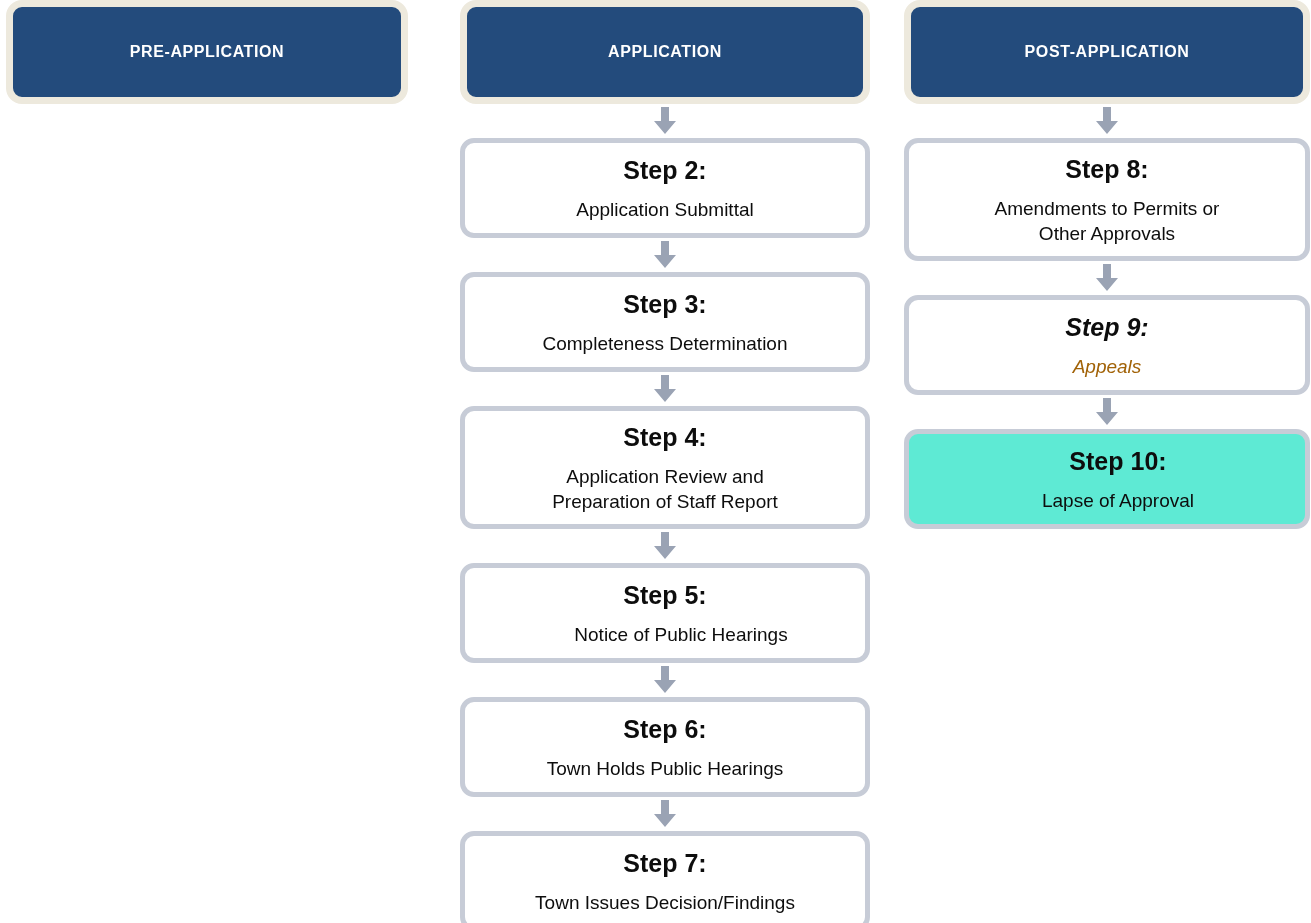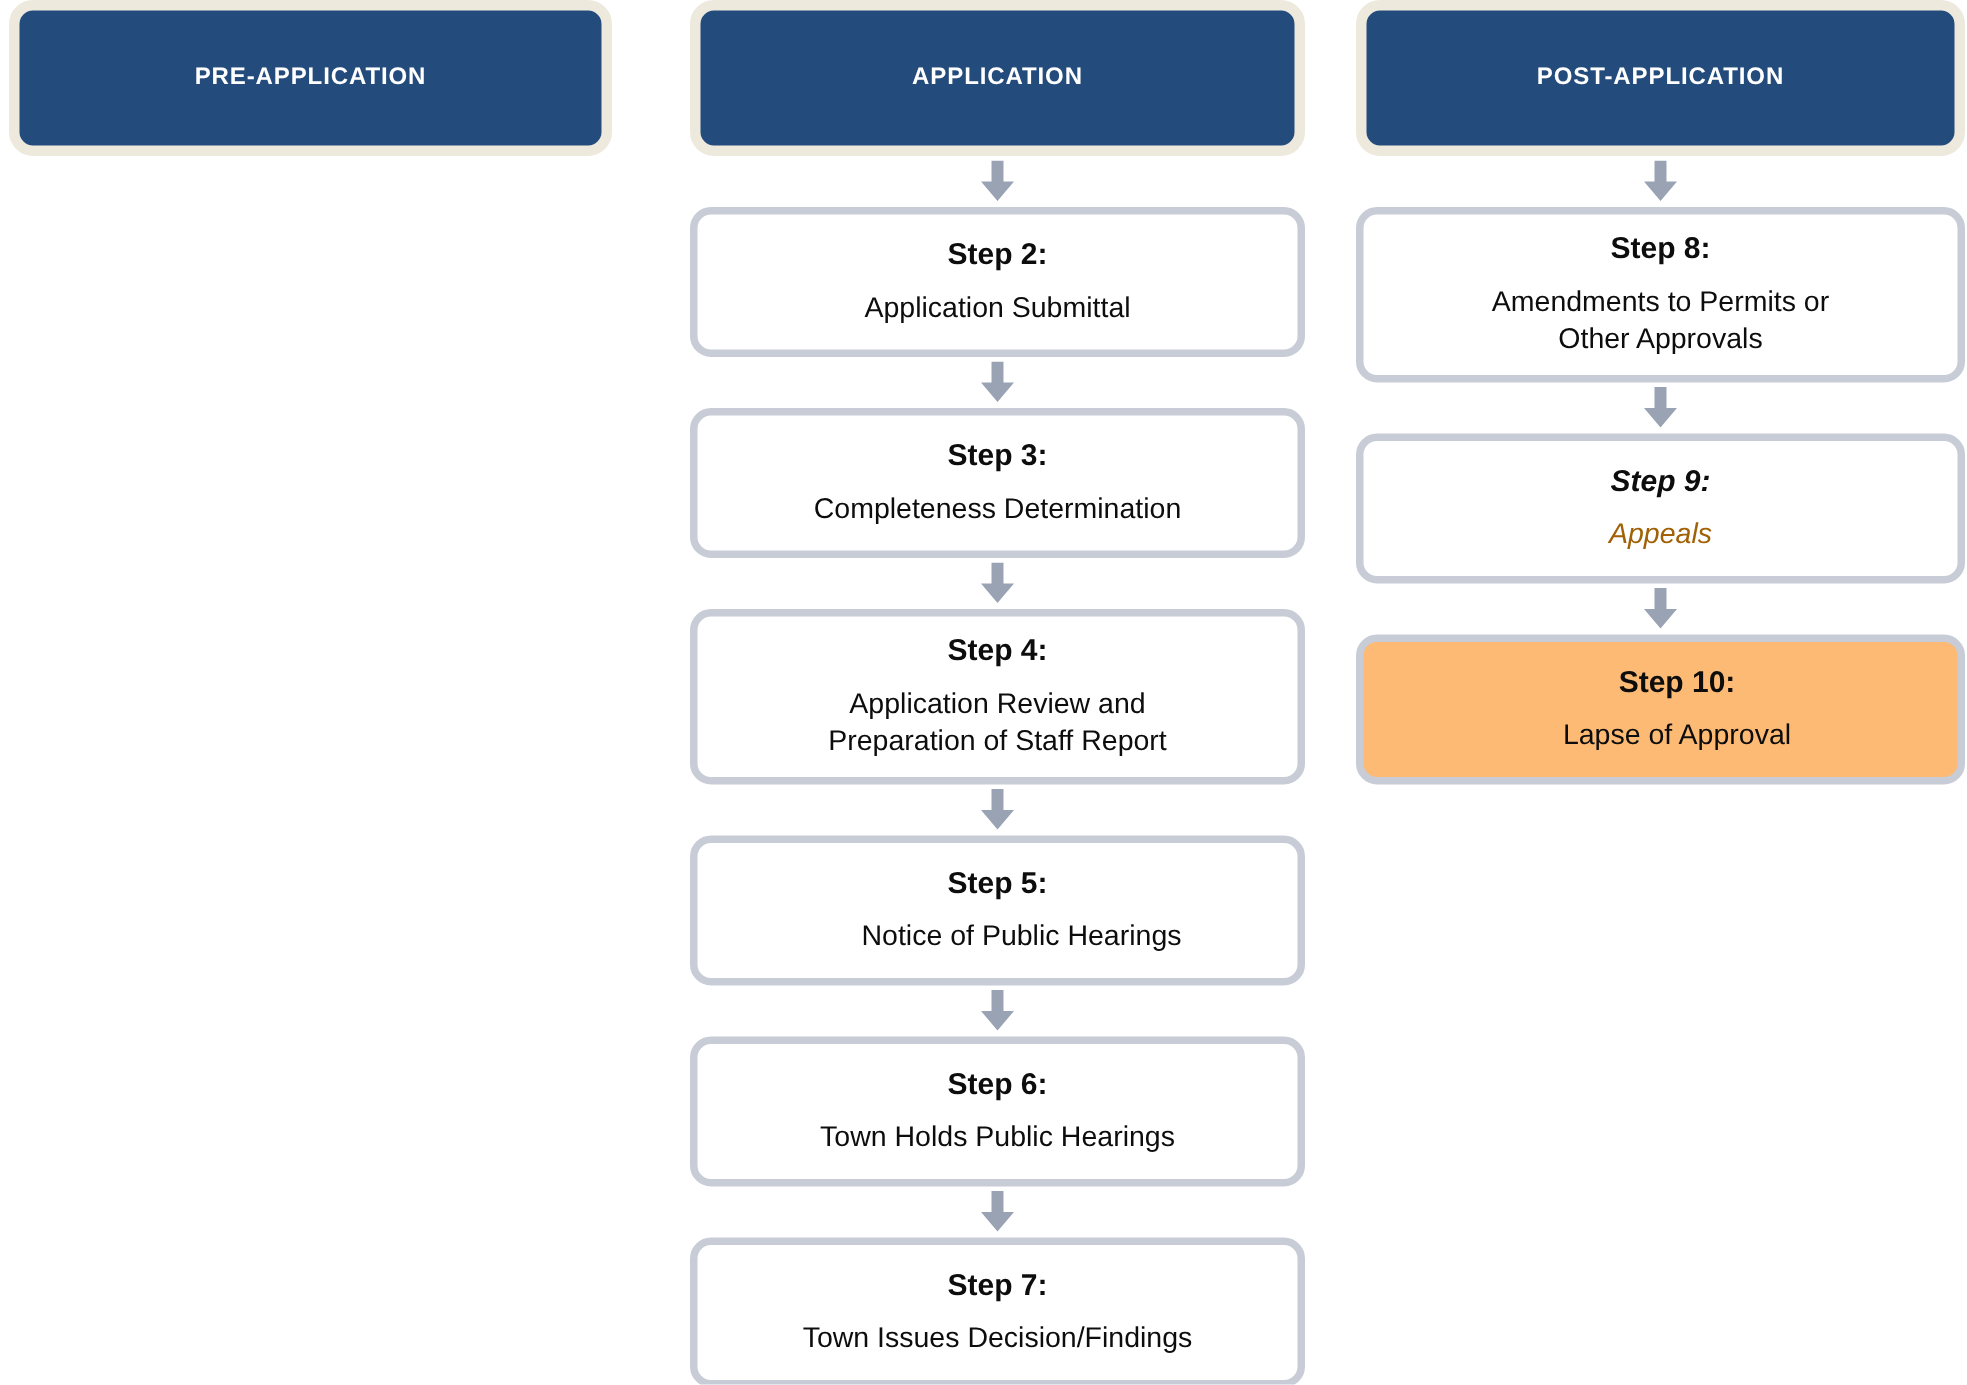--- a/index.html
+++ b/index.html
@@ -79,21 +79,21 @@
     align-items: center;
     justify-content: center;
     text-align: center;
     padding: 10px 14px;
   }
 
   .step-box.h1 { min-height: 100px; }
   .step-box.h2 { min-height: 108px; }
 
   .step-title {
-    font-size: 20px;
+    font-size: 25px;
     font-weight: bold;
     color: #0d0d0d;
     line-height: 1.3;
     margin-bottom: 10px;
     font-family: "Liberation Sans", sans-serif;
   }
 
   .step-desc {
     font-size: 19px;
     font-weight: normal;
@@ -214,19 +214,19 @@
       <div class="step-title" style="color: rgb(13, 13, 13);">Step 9:</div>
       <div class="step-desc" style="color: #a16207;">Appeals</div>
     </div>
 
     <div class="connector">
       <svg class="arrow-glyph" viewBox="0 0 24 28">
         <polygon points="8,0 16,0 16,14 23,14 12,27 1,14 8,14" fill="#9AA3B4"></polygon>
       </svg>
     </div>
 
-    <div class="step-box h1" style="background: #fdba74; border-color: rgb(199, 204, 215); padding-left: 36px;">
+    <div class="step-box h1" style="background: #5eead4; border-color: rgb(199, 204, 215); padding-left: 36px;">
       <div class="step-title" style="color: rgb(13, 13, 13);">Step 10:</div>
       <div class="step-desc" style="color: rgb(13, 13, 13);">Lapse of Approval</div>
     </div>
   </div>
 
 </div>
 
 </body></html>

